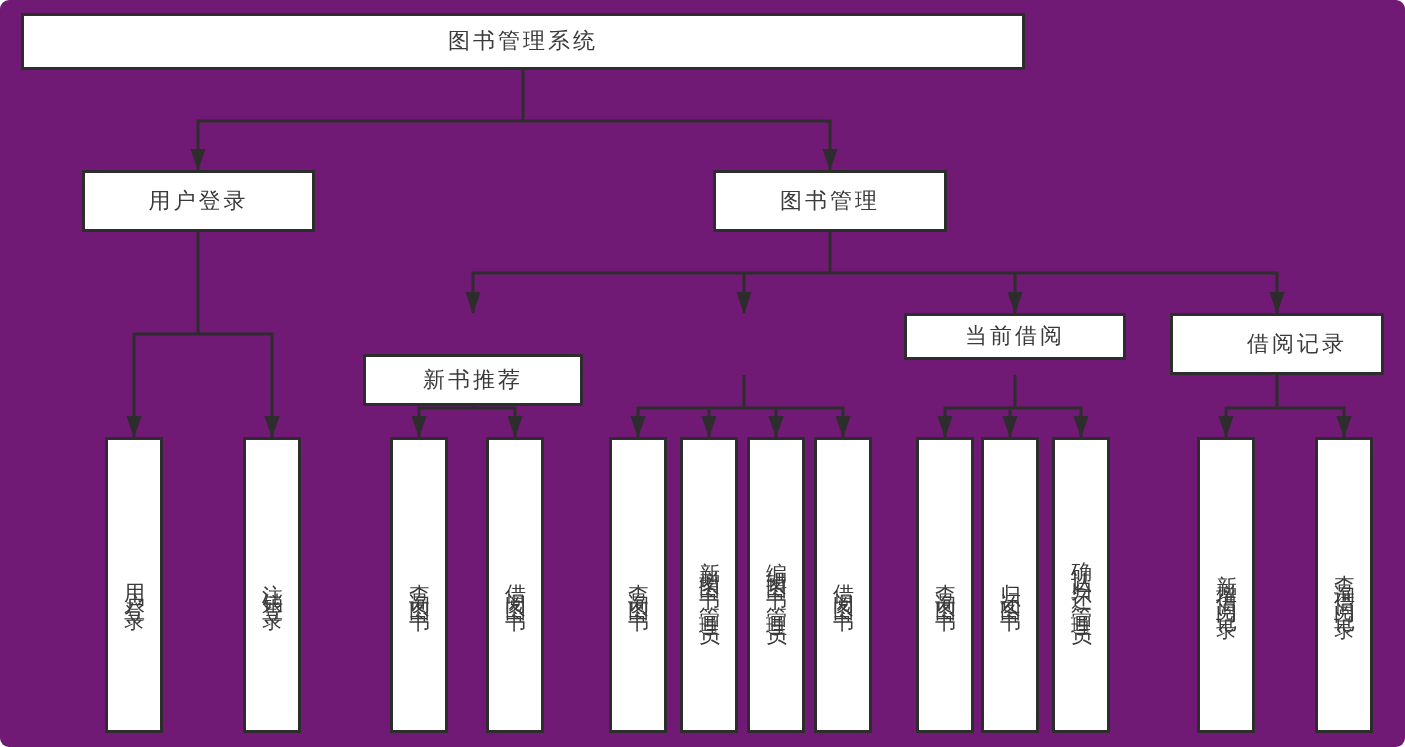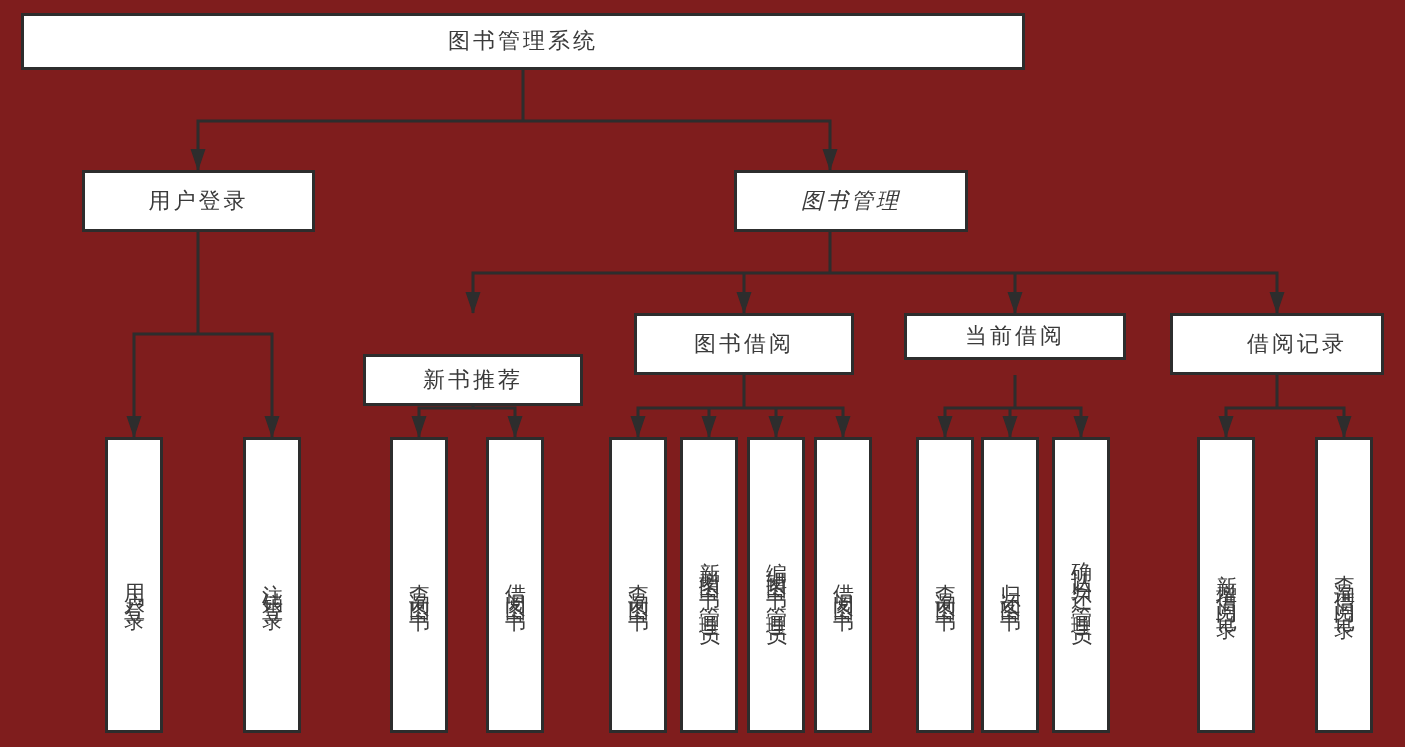--- a/index.html
+++ b/index.html
@@ -1,21 +1,22 @@
 <!DOCTYPE html>
 <html lang="zh"><head>
 <meta charset="utf-8">
 <style>
   html,body{margin:0;padding:0;background:#fff;}
   .canvas{
     position:relative;
     width:1405px;height:747px;
-    background:#7f1d1d;
+    background:#701a75;
     font-family:"DejaVu Sans",sans-serif;
     overflow:hidden;
+    border-radius:9px;
   }
   .wires{position:absolute;left:0;top:0;width:1405px;height:747px;pointer-events:none;}
   .box{
     position:absolute;
     box-sizing:border-box;
     background:#ffffff;
     border:3px solid #2d2d2d;
     color:#3a3a3a;
     display:flex;align-items:center;justify-content:center;
     font-size:22px;
@@ -27,21 +28,21 @@
   .leaf{
     top:437px;width:58px;height:296px;
     writing-mode:vertical-rl;
     font-size:21px;
     letter-spacing:9px;
     white-space:nowrap;
   }
   
   .n-root {left:21px;  top:13px;  width:1004px; height:57px;}
   .n-login{left:82px;  top:170px; width:233px;  height:62px;}
-  .n-mgmt {left:734px; top:170px; width:234px;  height:62px;font-style:italic;}
+  .n-mgmt {left:713px; top:170px; width:234px;  height:62px;}
   .n-l3a  {left:363px; top:310px; width:220px;  height:52px;margin-top:44px;}
   .n-l3b  {left:634px; top:313px; width:220px;  height:62px;}
   .n-l3c  {left:904px; top:313px; width:222px;  height:47px;}
   .n-l3d  {left:1170px;top:313px; width:214px;  height:62px;padding-left:40px;}
   .n-f1{left:105px;} .n-f2{left:243px;}
   .n-f3{left:390px;} .n-f4{left:486px;}
   .n-f5{left:609px;} .n-f6{left:680px;} .n-f7{left:747px;} .n-f8{left:814px;}
   .n-f9{left:916px;} .n-f10{left:981px;} .n-f11{left:1052px;}
   .n-f12{left:1197px;} .n-f13{left:1315px;}
   .watermark{
@@ -97,21 +98,20 @@
         <polygon points="1336.5,416 1351.5,416 1344,438"></polygon>
       </g>
   </svg>
 
   <div class="box n-root">图书管理系统</div>
 
   <div class="box n-login">用户登录</div>
   <div class="box n-mgmt">图书管理</div>
 
   <div class="box n-l3a">新书推荐</div>
-  <div class="box n-l3b">图书借阅</div>
   <div class="box n-l3c">当前借阅</div>
   <div class="box n-l3d">借阅记录</div>
 
   <div class="box leaf n-f1">用户登录</div>
   <div class="box leaf n-f2">注销登录</div>
 
   <div class="box leaf n-f3">查询图书</div>
   <div class="box leaf n-f4">借阅图书</div>
 
   <div class="box leaf n-f5">查询图书</div>

